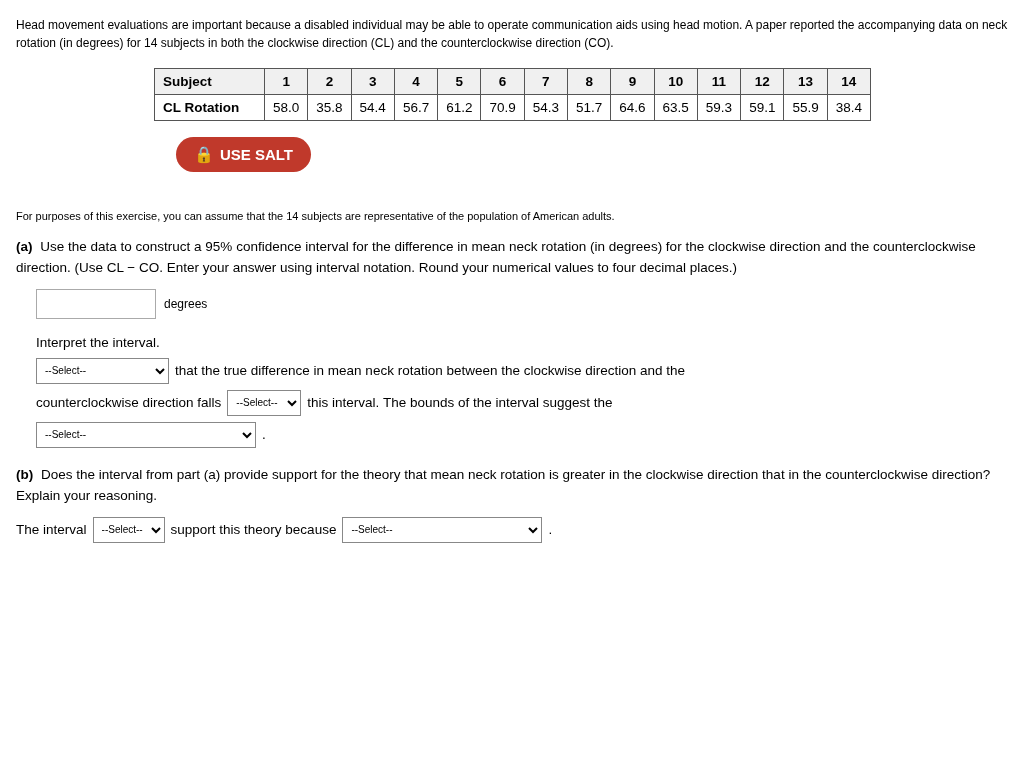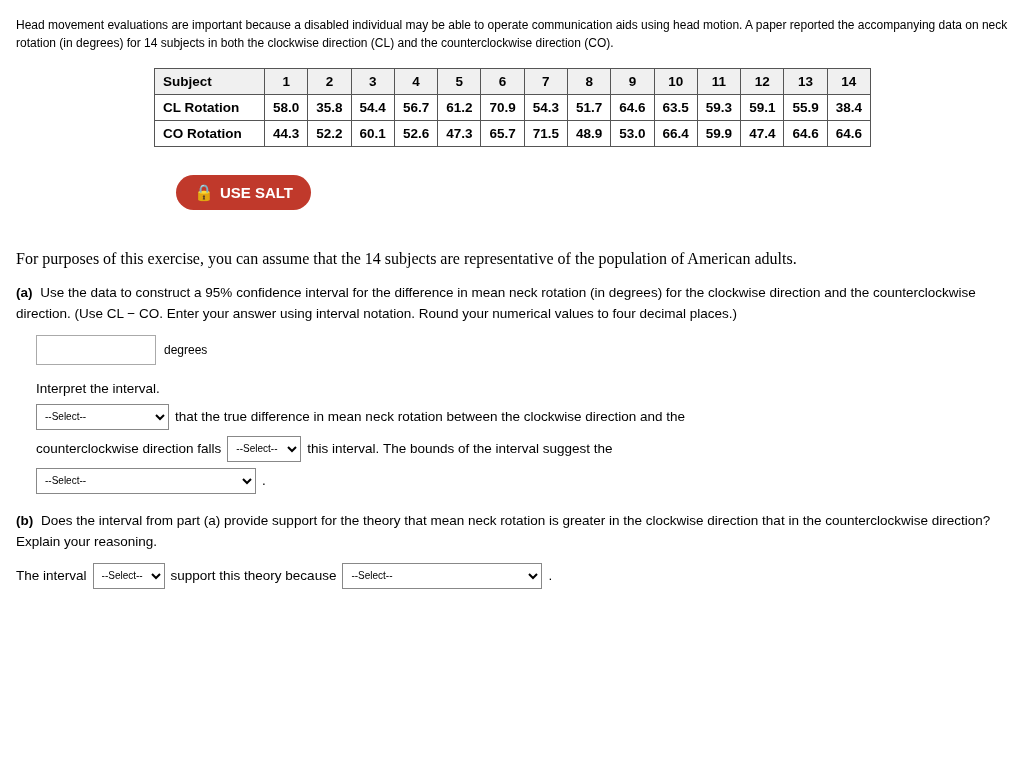--- a/index.html
+++ b/index.html
@@ -12,36 +12,35 @@
       max-width: 1025px;
     }
 
     .intro-text {
       font-size: 12px;
       line-height: 1.5;
       margin-bottom: 16px;
     }
 
     .table-container {
-      margin: 0 auto 16px auto;
+      margin: 0 auto 4px auto;
       display: flex;
       justify-content: center;
     }
 
     table {
       border-collapse: collapse;
       font-size: 13.5px;
     }
 
     table th, table td {
       border: 1px solid #555;
       padding: 5px 8px;
       text-align: center;
       min-width: 38px;
-      font-weight: bold;
     }
 
     table th {
       background: #f0f0f0;
       font-weight: bold;
     }
 
     table td:first-child, table th:first-child {
       font-weight: bold;
       text-align: left;
@@ -61,24 +60,23 @@
       font-weight: bold;
       cursor: pointer;
       margin: 12px 0 18px 80px;
     }
 
     .use-salt-btn .salt-icon {
       font-size: 16px;
     }
 
     .section-text {
-      font-size: 16px;
+      font-size: 11px;
       line-height: 1.6;
       margin-bottom: 10px;
-      font-family: Liberation Serif, serif;
     }
 
     .part-label {
       font-weight: bold;
       margin-right: 4px;
     }
 
     .part-a, .part-b {
       margin-bottom: 16px;
     }
@@ -184,37 +182,20 @@
           <td>70.9</td>
           <td>54.3</td>
           <td>51.7</td>
           <td>64.6</td>
           <td>63.5</td>
           <td>59.3</td>
           <td>59.1</td>
           <td>55.9</td>
           <td>38.4</td>
         </tr>
-        <tr>
-          <td>CO Rotation</td>
-          <td>44.3</td>
-          <td>52.2</td>
-          <td>60.1</td>
-          <td>52.6</td>
-          <td>47.3</td>
-          <td>65.7</td>
-          <td>71.5</td>
-          <td>48.9</td>
-          <td>53.0</td>
-          <td>66.4</td>
-          <td>59.9</td>
-          <td>47.4</td>
-          <td>64.6</td>
-          <td>64.6</td>
-        </tr>
       </tbody>
   </table>
 </div>
 
 <div style="margin-left: 80px; margin-bottom: 18px;">
   <button class="use-salt-btn">
     <span class="salt-icon">🔒</span>
     <span>USE SALT</span>
   </button>
 </div>

